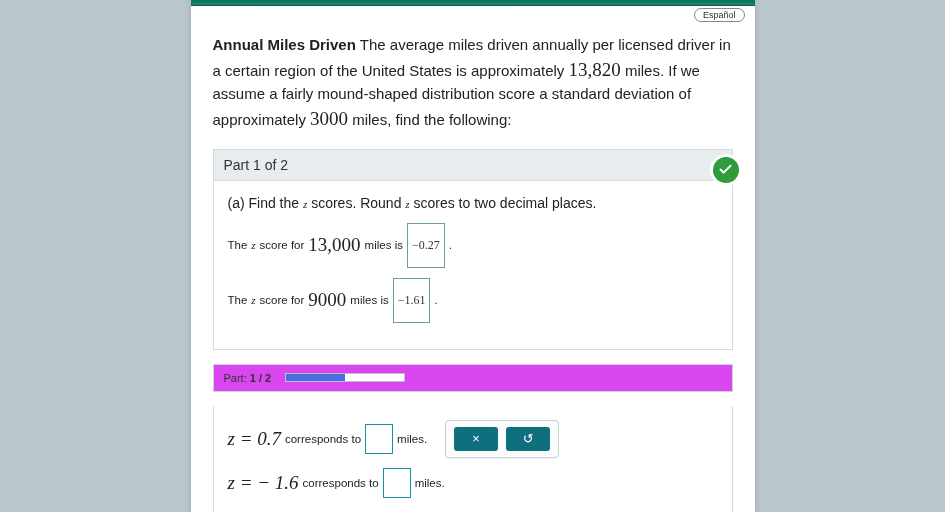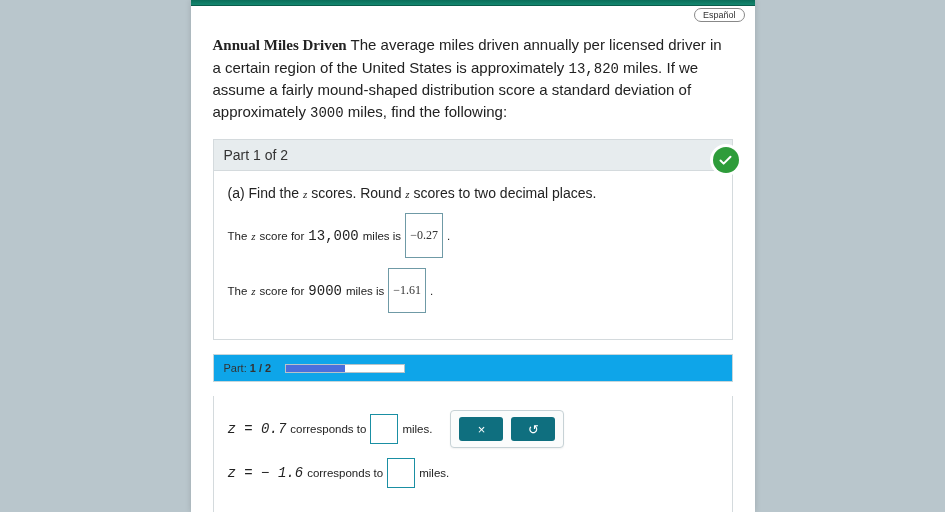--- a/index.html
+++ b/index.html
@@ -37,22 +37,22 @@
     }
     .content {
       padding: 28px 22px 10px 22px;
     }
     .problem-title {
       font-size: 15px;
       line-height: 1.45;
       color: #222;
       margin-bottom: 16px;
     }
-    .problem-title b { font-weight: 700; font-family: Liberation Serif, serif; }
-    .num { font-family: Liberation Mono, monospace; font-size: 14px; }
+    .problem-title b { font-weight: 700; }
+    .num { font-family: Liberation Serif, serif; font-size: 19px; }
     .part-header {
       background: #e7ecee;
       border: 1px solid #d4dadd;
       padding: 7px 10px;
       font-size: 14px;
       color: #333;
       position: relative;
     }
     .part-body {
       border: 1px solid #d4dadd;
@@ -96,21 +96,21 @@
       height: 26px;
       background: #2e9c3a;
       border-radius: 50%;
       display: flex;
       align-items: center;
       justify-content: center;
       box-shadow: 0 0 0 3px #fff;
     }
     .check-badge svg { width: 15px; height: 15px; }
     .progress-strip {
-      background: #0ea5e9;
+      background: #d946ef;
       border: 1px solid #c6d6db;
       margin-top: 14px;
       padding: 7px 10px;
       font-size: 11px;
       color: #333;
       display: flex;
       align-items: center;
       gap: 14px;
     }
     .progress-bar {

